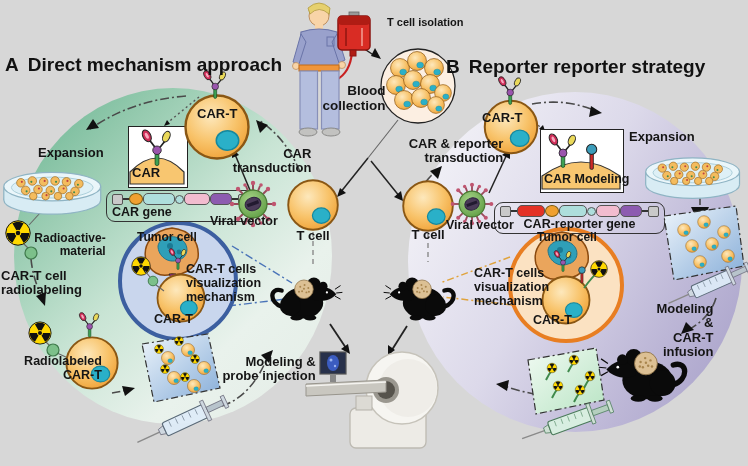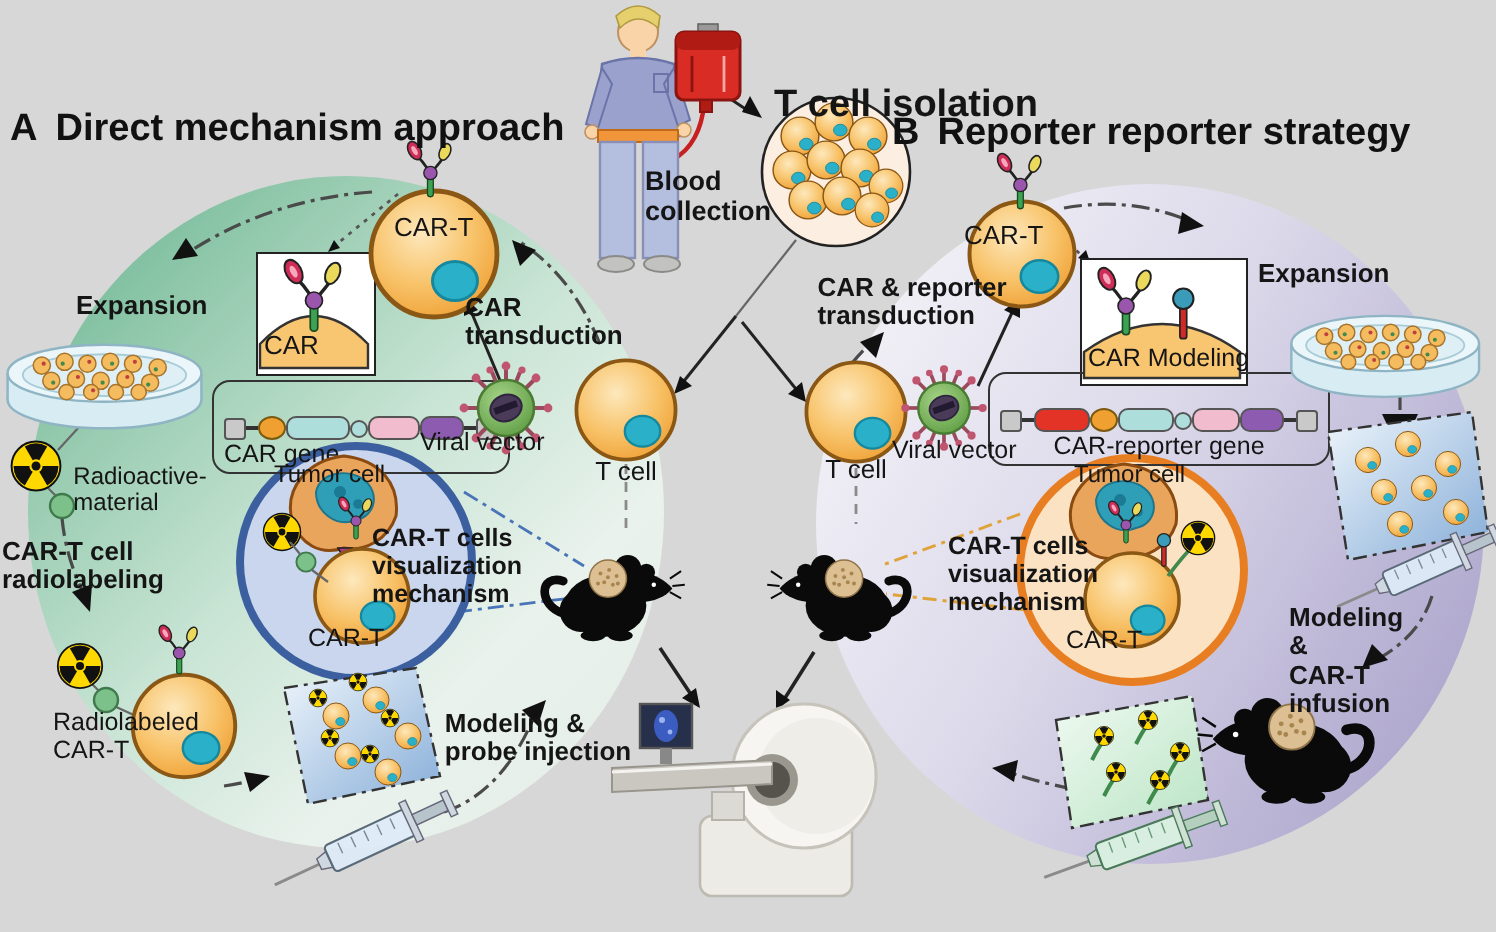--- a/index.html
+++ b/index.html
@@ -10,34 +10,34 @@
     background:linear-gradient(135deg,#63b28e 0%,#93c9ad 22%,#c8e4d4 48%,#e9f2ec 72%,#e4ece6 100%);}
   .ellipseB{left:408px;top:92px;width:334px;height:340px;border-radius:50%;
     background:linear-gradient(300deg,#a39cc6 0%,#bcb6d6 25%,#dcd9ea 55%,#efeef5 85%,#f0eff4 100%);}
   svg.layer{position:absolute;left:0;top:0;overflow:visible;}
   .mech{position:absolute;border-radius:50%;}
   .mechA{left:118px;top:221px;width:112px;height:112px;border:4px solid #3c5fa0;background:#c9d6ed;}
   .mechB{left:508px;top:227px;width:108px;height:108px;border:4px solid #e87e22;background:#fbe2c2;}
   .inset{position:absolute;background:#fff;border:1.6px solid #222;}
   .insetA{left:128px;top:126px;width:58px;height:60px;}
   .insetB{left:540px;top:129px;width:82px;height:62px;}
-  .construct{position:absolute;border:1.5px solid #333;border-radius:9px;padding:17px 5px 1px 5px;
+  .construct{position:absolute;border:1.5px solid #333;border-radius:9px;padding:2px 5px 1px 5px;
     display:flex;flex-direction:column;gap:1px;}
   .cA{left:106px;top:190px;}
-  .cB{left:494px;top:186px;}
+  .cB{left:494px;top:202px;}
   .segrow{display:flex;align-items:center;}
   .cap{width:9px;height:9px;background:#c9c9c9;border:1.4px solid #555;border-radius:2px;}
   .lnk{width:6px;height:2px;background:#333;}
   .sego{width:12px;height:10px;border-radius:50%;background:#f0a030;border:1px solid #7a5a10;}
   .bar{height:10px;border-radius:5px;border:1px solid #555;}
   .bteal{background:#aededc;}.bpink{background:#f2bccf;}.bpurp{background:#8d5bb0;}.bred{background:#e33226;}
   .dotteal{width:7px;height:7px;border-radius:50%;background:#aededc;border:1px solid #555;}
   .lbl{position:absolute;font-weight:bold;color:#151515;line-height:1.1;white-space:pre-line;}
-  .n{font-weight:normal;}
-  .c{transform:translateX(-50%);text-align:left;}
+  .n{font-weight:bold;}
+  .c{transform:translateX(-50%);text-align:right;}
   .title{display:flex;gap:9px;font-size:19px;font-weight:bold;color:#111;}
   
   .dd{stroke:#4a4a4a;stroke-width:1.6;fill:none;stroke-dasharray:9 3 2 3;}
   .dg{stroke:#8a8a8a;stroke-width:1.4;fill:none;stroke-dasharray:5 4;}
   .bb{stroke:#4a74b8;stroke-width:1.4;fill:none;stroke-dasharray:8 3 2 3;}
   .ob{stroke:#e0a33c;stroke-width:1.5;fill:none;stroke-dasharray:7 3 2 3;}
   .sl{stroke:#222;stroke-width:1.5;fill:none;}
   .dt{stroke:#555;stroke-width:1.4;fill:none;stroke-dasharray:2 3;}
   .tn{stroke:#666;stroke-width:1.1;fill:none;}
   .hd{fill:#111;stroke:none;}
@@ -478,21 +478,21 @@
 
   <div class="abs title" style="left:5px;top:54px">
     <span>A</span>
     <span>Direct mechanism approach</span>
   </div>
   <div class="abs title" style="left:446px;top:56px">
     <span>B</span>
     <span>Reporter reporter strategy</span>
   </div>
 
-  <div class="lbl" style="left:387px;top:43px;font-size:19px">T cell isolation</div>
+  <div class="lbl" style="left:387px;top:16px;font-size:11px">T cell isolation</div>
   <div class="lbl c" style="left:354px;top:84px;font-size:13.5px">Blood
 collection</div>
 
   <div class="lbl" style="left:38px;top:146px;font-size:13px">Expansion</div>
   <div class="lbl n" style="left:197px;top:107px;font-size:13px">CAR-T</div>
   <div class="lbl c" style="left:272px;top:147px;font-size:13px">CAR
 transduction</div>
   <div class="lbl n" style="left:132px;top:166px;font-size:13px">CAR</div>
   <div class="lbl n" style="left:210px;top:215px;font-size:12.5px">Viral vector</div>
   <div class="lbl n c" style="left:313px;top:229px;font-size:13px">T cell</div>

